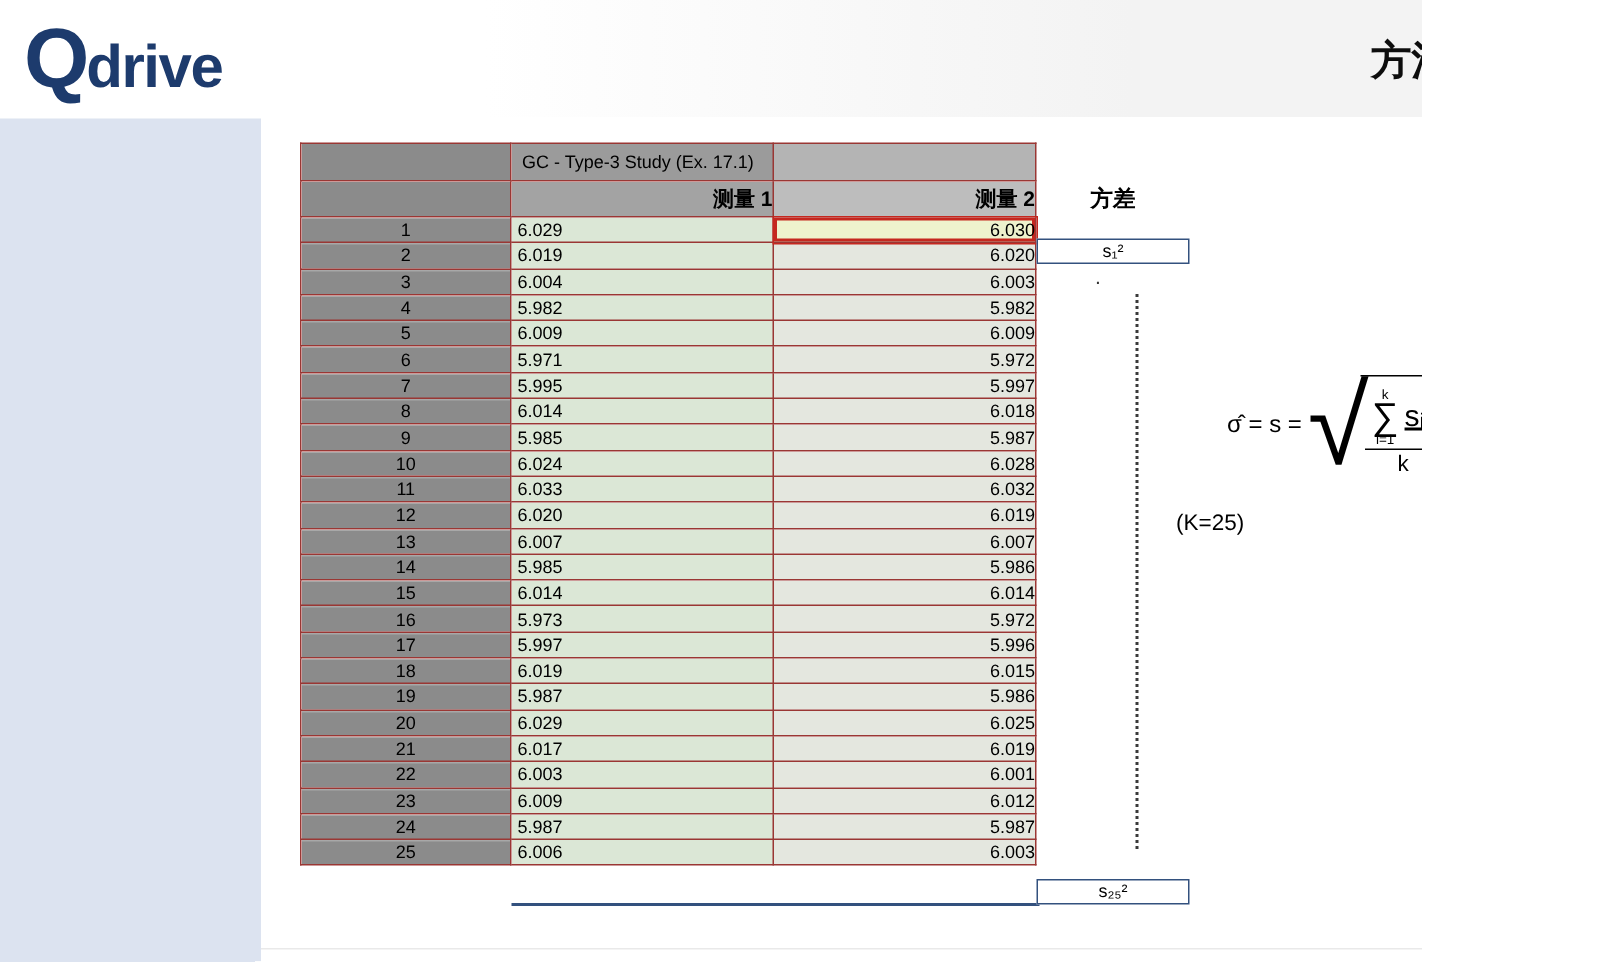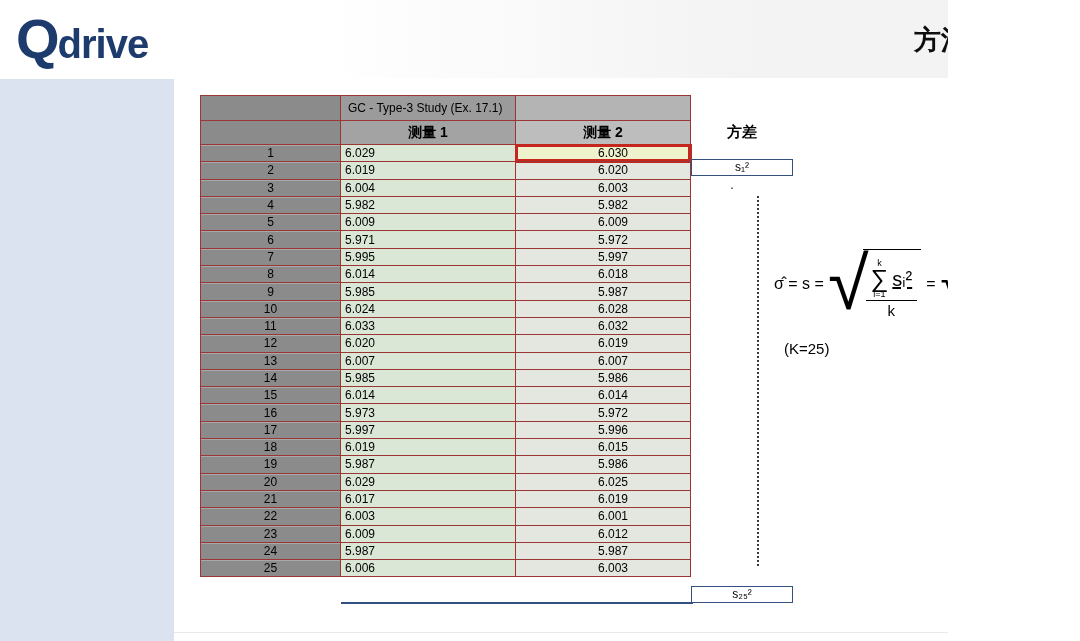--- a/index.html
+++ b/index.html
@@ -29,32 +29,32 @@
   table.meas {
     position:absolute; left:200px; top:95px;
     border-collapse:collapse; table-layout:fixed; width:490px;
     font-size:12px;
   }
   table.meas col.c-num { width:140px; }
   table.meas col.c-m1  { width:175px; }
   table.meas col.c-m2  { width:175px; }
   table.meas th, table.meas td { border:1px solid #9a3734; overflow:hidden; white-space:nowrap; }
   tr.hrow1 th { height:25px; }
-  tr.hrow2 th { height:24px; }
+  tr.hrow2 th { height:24px;text-align:right; }
   .h-blank1, .h-blank2 { background:#8b8b8b; }
   .h-gc { background:#9b9b9b; font-weight:normal; text-align:left; padding-left:7px; color:#000000; font-size:12px; }
   .h-m2top { background:#b4b4b4; }
   .h-m1 { background:#a3a3a3; font-size:14px; font-weight:bold; color:#000; }
   .h-m2 { background:#bdbdbd; font-size:14px; font-weight:bold; color:#000; }
   td.cell-num {
     background:#8b8b8b; text-align:center; height:17.3px; color:#000;
     box-shadow:inset 0 1px 0 rgba(255,255,255,0.25);
   }
   td.cell-m1 { background:#dbe7d6; text-align:left; padding-left:4px; }
-  td.cell-m2 { background:#e4e7df; text-align:center; padding-left:20px;margin-top:24px; }
+  td.cell-m2 { background:#e4e7df; text-align:right; padding-left:20px;margin-top:24px; }
   td.selected {
     background:#eef2cd;
     box-shadow:inset 0 0 0 2px #c5271f;
     outline:1.6px solid #c5271f; outline-offset:-0.5px;
   }
   .row25-underline { position:absolute; left:341px; top:602px; width:352px; height:2px; background:#33517e; }
 
   
   .variance-label {
     position:absolute; left:690px; top:123px; width:104px; height:20px;
@@ -68,21 +68,21 @@
   .s-box.s1 { top:149px;margin-top:10px; }
   .s-box.s25 { top:586px; }
   .stray-dot { position:absolute; left:730px; top:176px; font-size:14px; color:#333; }
   .dotted-line { position:absolute; left:757px; top:196px; height:370px; width:0; border-left:2px dotted #3a3a3a; }
 
   
   .formula {
     position:absolute; left:774px; top:244px; height:80px;
     display:flex; align-items:center; font-size:16px; color:#000; white-space:nowrap;
   }
-  .formula .lhs { margin-right:4px; }
+  .formula .lhs { margin-right:4px;margin-left:44px; }
   .sqrt { display:inline-flex; align-items:center; }
   .sqrt-sign { line-height:1; font-weight:400; }
   .sqrt-sign.tall { font-size:74px; }
   .sqrt-sign.short { font-size:44px; }
   .sqrt-body { border-top:1.6px solid #000; margin-left:-6px; padding:2px 4px 0 3px; }
   .frac { display:inline-flex; flex-direction:column; align-items:center; }
   .frac-num { display:inline-flex; align-items:center; justify-content:center;
               border-bottom:1.3px solid #000; padding:0 5px 1px; }
   .frac-den { padding-top:1px; font-size:15px; }
   .sum { display:inline-flex; flex-direction:column; align-items:center; line-height:1; margin-right:4px; }

